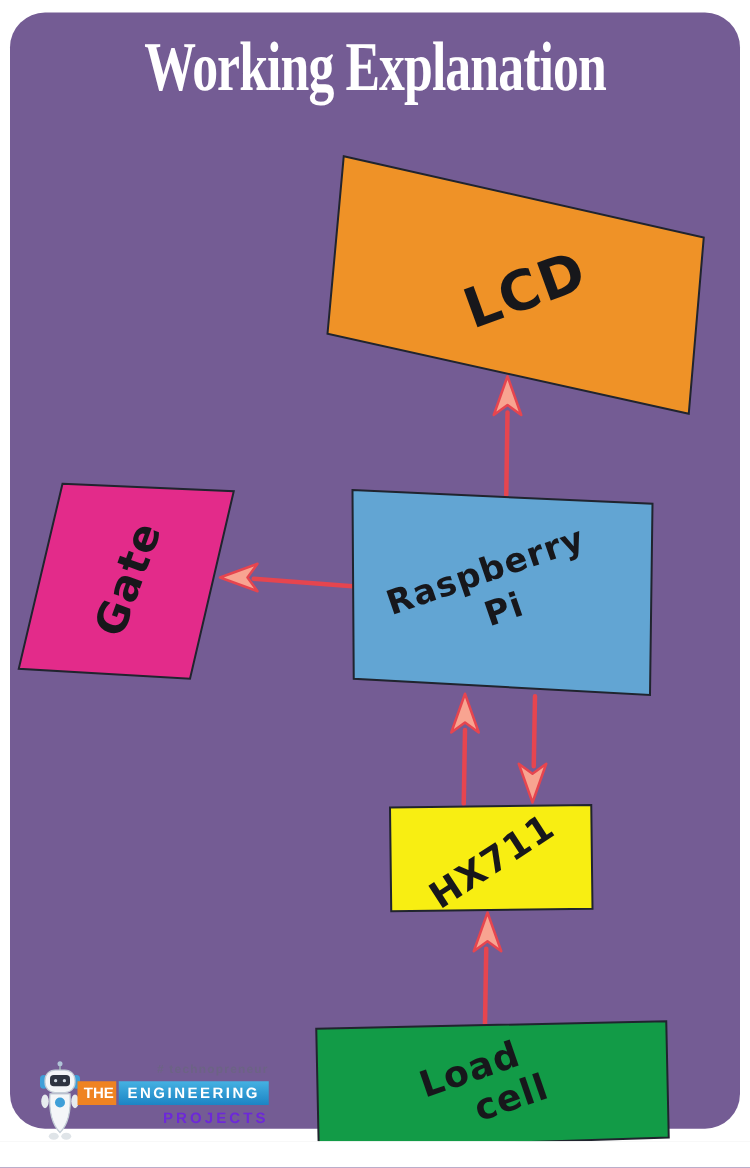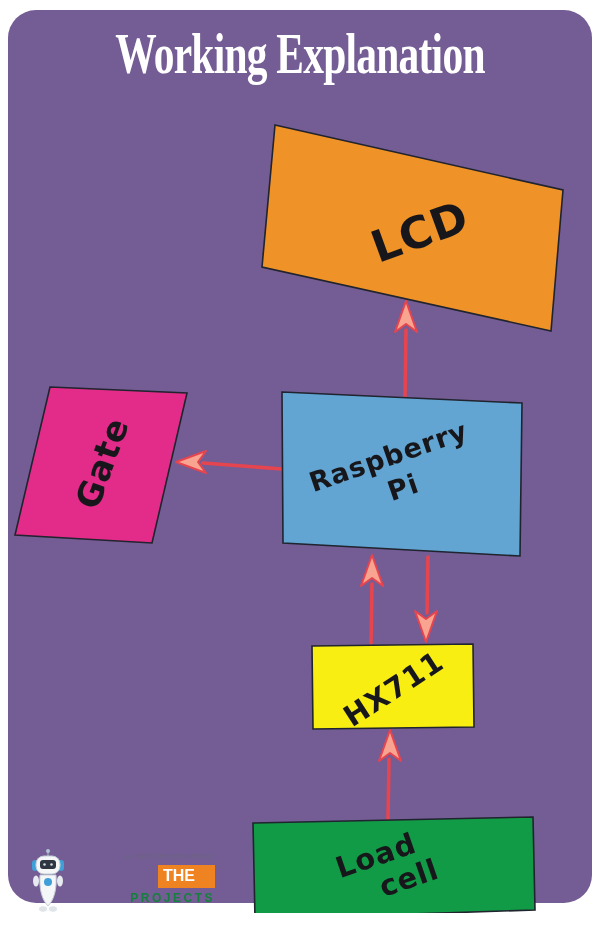--- a/index.html
+++ b/index.html
@@ -14,21 +14,21 @@
   .node{stroke-width:1.6px;}
   .shaft{stroke-width:3.6px;stroke-linecap:round;}
   .head{stroke-width:2px;stroke-linejoin:round;}
   .hand{font-family:"DejaVu Sans",sans-serif;font-weight:bold;letter-spacing:1px;}
   
   .logo{position:absolute;left:30px;top:846px;width:185px;height:72px;}
   .robot{position:absolute;left:0;top:2px;}
   .logo-text{position:absolute;left:34px;top:4px;right:0;}
   .tagline{text-align:right;font-size:9.5px;font-weight:bold;letter-spacing:1px;opacity:.85;}
   .brand-row{margin-top:4px;display:flex;justify-content:flex-end;align-items:stretch;gap:2px;}
-  .the{display:inline-block;padding:2px 20px 3px 5px;font-size:16px;font-weight:bold;color:#fff;}
+  .the{display:inline-block;padding:2px 2px 3px 5px;font-size:12px;font-weight:bold;color:#fff;}
   .eng{display:inline-block;padding:2px 7px 3px 7px;font-size:12px;font-weight:bold;color:#fff;
        letter-spacing:2px;background:linear-gradient(var(--g1,#45b1e2),var(--g2,#1c84c4));}
   .projects{text-align:right;font-size:12px;font-weight:bold;letter-spacing:2.5px;margin-top:3px;}
 </style>
 </head>
 <body>
 
 <div class="canvas">
   <div class="board" style="background: rgb(116, 92, 148);"></div>
 
@@ -97,17 +97,18 @@
       <ellipse cx="30" cy="33" rx="3" ry="5.5" fill="#e7ebef"></ellipse>
       <path d="M10,27 C9,41 12,52 18,58 C24,52 27,41 26,27 Z" fill="#f4f6f8" stroke="#c3cdd6"></path>
       <circle cx="18" cy="34" r="4" fill="#3f9fd8"></circle>
       <ellipse cx="13" cy="61" rx="4" ry="2.8" fill="#dfe4e8"></ellipse>
       <ellipse cx="23" cy="61" rx="4" ry="2.8" fill="#dfe4e8"></ellipse>
     </svg>
     <div class="logo-text">
       <div class="tagline" style="color: rgb(107, 101, 130);"># technopreneur</div>
       <div class="brand-row">
         <span class="the" style="background: rgb(239, 131, 34);">THE</span>
+        <span class="eng" style="--g1: #45b1e2; --g2: #1c84c4;">ENGINEERING</span>
       </div>
-      <div class="projects" style="color: #15803d;">PROJECTS</div>
+      <div class="projects" style="color: #6d28d9;">PROJECTS</div>
     </div>
   </div>
 </div>
 
 </body></html>

